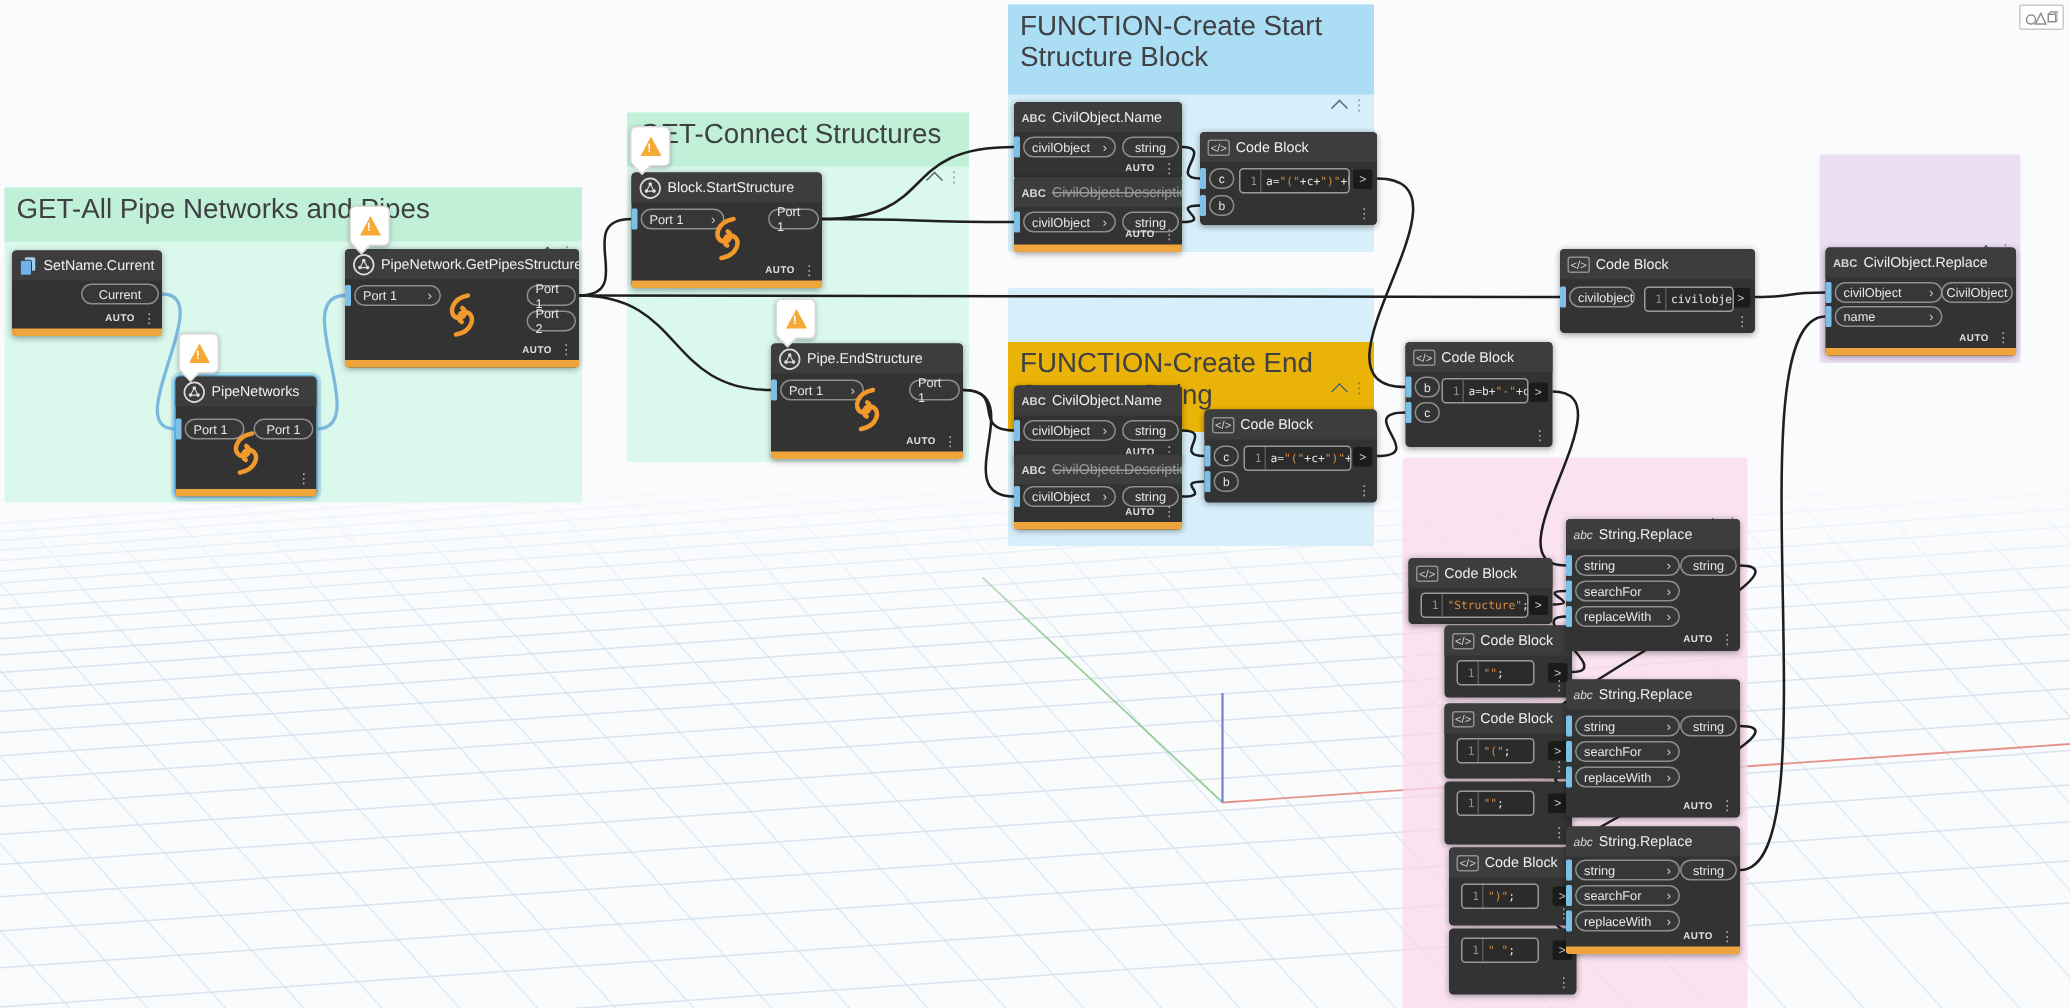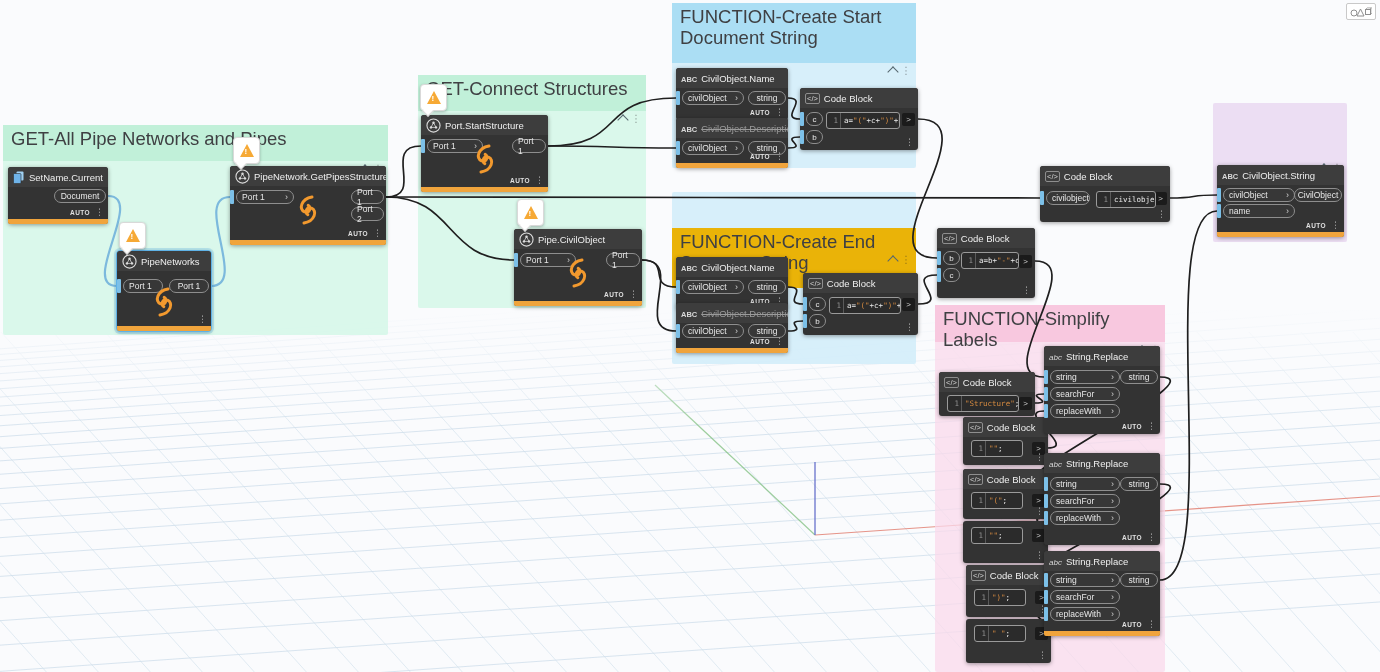--- a/index.html
+++ b/index.html
@@ -162,36 +162,35 @@
     </div>
     <div class="group" style="left: 418px; top: 75px; width: 228px; height: 233px; background: rgba(213, 247, 232, 0.88);">
       <div class="gtitle" style="background: rgb(193, 240, 217); height: 29px;">GET-Connect Structures</div>
       <div class="gctrl" style="top: 38px;">
         <span class="chev"></span>
         <span class="gdots">⋮</span>
       </div>
     </div>
     <div class="group" style="left: 672px; top: 3px; width: 244px; height: 165px; background: rgba(211, 237, 250, 0.9);">
       <div class="gtitle" style="background: rgb(171, 222, 244); height: 53px;">FUNCTION-Create Start
-Document String</div>
+Structure Block</div>
       <div class="gctrl" style="top: 62px;">
         <span class="chev"></span>
         <span class="gdots">⋮</span>
       </div>
     </div>
     <div class="group" style="left: 672px; top: 192px; width: 244px; height: 172px; background: rgba(211, 237, 250, 0.9);">
       <div class="gtitle" style="background: #eab308; height: 53px; margin-top: 36px;">FUNCTION-Create End
 Structure String</div>
       <div class="gctrl" style="top: 62px;">
         <span class="chev"></span>
         <span class="gdots">⋮</span>
       </div>
     </div>
     <div class="group" style="left: 935px; top: 305px; width: 230px; height: 367px; background: rgba(250, 217, 235, 0.75);">
-      <div class="gtitle" style="background: rgba(247, 197, 221, 0.92); height: 30px;">FUNCTION-Simplify Labels</div>
       <div class="gctrl" style="top: 39px;">
         <span class="chev"></span>
         <span class="gdots">⋮</span>
       </div>
     </div>
     <div class="group" style="left: 1213px; top: 103px; width: 134px; height: 139px; background: rgba(234, 218, 242, 0.9);">
       <div class="gctrl" style="top: 59px;">
         <span class="chev"></span>
         <span class="gdots">⋮</span>
       </div>
@@ -227,21 +226,21 @@
     <div class="node" style="left: 8px; top: 167px; width: 100px; height: 57px;">
       <div class="nhead">
         <span>
           <svg width="12" height="13" viewBox="0 0 12 13">
             <rect x="3.5" y="0.5" width="7" height="9" rx="1" fill="#9fd0f2"></rect>
             <rect x="0.5" y="2.5" width="7.5" height="10" rx="1" fill="#6fb3e8" stroke="#2e2e2e" stroke-width="0.6"></rect>
           </svg>
         </span>
         <span>SetName.Current</span>
       </div>
-      <div class="pill out" style="top: 22px; width: 52px;">Document</div>
+      <div class="pill out" style="top: 22px; width: 52px;">Current</div>
       <div class="nfoot" style="bottom: 7px;">
         <span class="nauto">AUTO</span>
         <span class="ndots">⋮</span>
       </div>
       <div class="nbar"></div>
     </div>
     <div class="node sel" style="left: 117px; top: 251px; width: 94px; height: 80px;">
       <div class="nhead">
         <span>
           <svg width="15" height="15" viewBox="0 0 16 16">
@@ -304,21 +303,21 @@
       <div class="nhead">
         <span>
           <svg width="15" height="15" viewBox="0 0 16 16">
             <circle cx="8" cy="8" r="7" fill="none" stroke="#dcdcdc" stroke-width="1.2"></circle>
             <path d="M8 5 L5.3 10 L10.7 10 Z" stroke="#dcdcdc" stroke-width="0.8" fill="none"></path>
             <circle cx="8" cy="5" r="1.3" fill="#dcdcdc"></circle>
             <circle cx="5.3" cy="10" r="1.3" fill="#dcdcdc"></circle>
             <circle cx="10.7" cy="10" r="1.3" fill="#dcdcdc"></circle>
           </svg>
         </span>
-        <span>Port.StartStructure</span>
+        <span>Block.StartStructure</span>
       </div>
       <div class="ptab" style="top: 24px;"></div>
       <div class="pill in" style="top: 24px; width: 56px;">
         <span>Port 1</span>
         <span class="pchev">›</span>
       </div>
       <div class="pill out" style="top: 24px; width: 34px;">Port 1</div>
       <div class="logo" style="top: 28px; left: 50%; transform: translateX(-50%);">
         <svg width="34" height="32" viewBox="0 0 34 32">
           <path d="M21 3 C10 5 7.5 15.5 13.5 17.8 C18.5 19.5 20.8 13 17.2 11.3 M13 29 C24 27 26.5 16.5 20.5 14.2 C15.5 12.5 13.2 19 16.8 20.7" fill="none" stroke="#f2992e" stroke-width="3" stroke-linecap="round"></path>
@@ -334,21 +333,21 @@
       <div class="nhead">
         <span>
           <svg width="15" height="15" viewBox="0 0 16 16">
             <circle cx="8" cy="8" r="7" fill="none" stroke="#dcdcdc" stroke-width="1.2"></circle>
             <path d="M8 5 L5.3 10 L10.7 10 Z" stroke="#dcdcdc" stroke-width="0.8" fill="none"></path>
             <circle cx="8" cy="5" r="1.3" fill="#dcdcdc"></circle>
             <circle cx="5.3" cy="10" r="1.3" fill="#dcdcdc"></circle>
             <circle cx="10.7" cy="10" r="1.3" fill="#dcdcdc"></circle>
           </svg>
         </span>
-        <span>Pipe.CivilObject</span>
+        <span>Pipe.EndStructure</span>
       </div>
       <div class="ptab" style="top: 24px;"></div>
       <div class="pill in" style="top: 24px; width: 56px;">
         <span>Port 1</span>
         <span class="pchev">›</span>
       </div>
       <div class="pill out" style="top: 24px; width: 34px;">Port 1</div>
       <div class="logo" style="top: 28px; left: 50%; transform: translateX(-50%);">
         <svg width="34" height="32" viewBox="0 0 34 32">
           <path d="M21 3 C10 5 7.5 15.5 13.5 17.8 C18.5 19.5 20.8 13 17.2 11.3 M13 29 C24 27 26.5 16.5 20.5 14.2 C15.5 12.5 13.2 19 16.8 20.7" fill="none" stroke="#f2992e" stroke-width="3" stroke-linecap="round"></path>
@@ -646,21 +645,21 @@
       <div class="pill out" style="top: 22px; width: 38px;">string</div>
       <div class="nfoot" style="bottom: 7px;">
         <span class="nauto">AUTO</span>
         <span class="ndots">⋮</span>
       </div>
       <div class="nbar"></div>
     </div>
     <div class="node" style="left: 1217px; top: 165px; width: 127px; height: 72px;">
       <div class="nhead">
         <span><span class="abc">ABC</span></span>
-        <span>CivilObject.String</span>
+        <span>CivilObject.Replace</span>
       </div>
       <div class="ptab" style="top: 23px;"></div>
       <div class="pill in" style="top: 23px; width: 72px;">
         <span>civilObject</span>
         <span class="pchev">›</span>
       </div>
       <div class="ptab" style="top: 39px;"></div>
       <div class="pill in" style="top: 39px; width: 72px;">
         <span>name</span>
         <span class="pchev">›</span>

